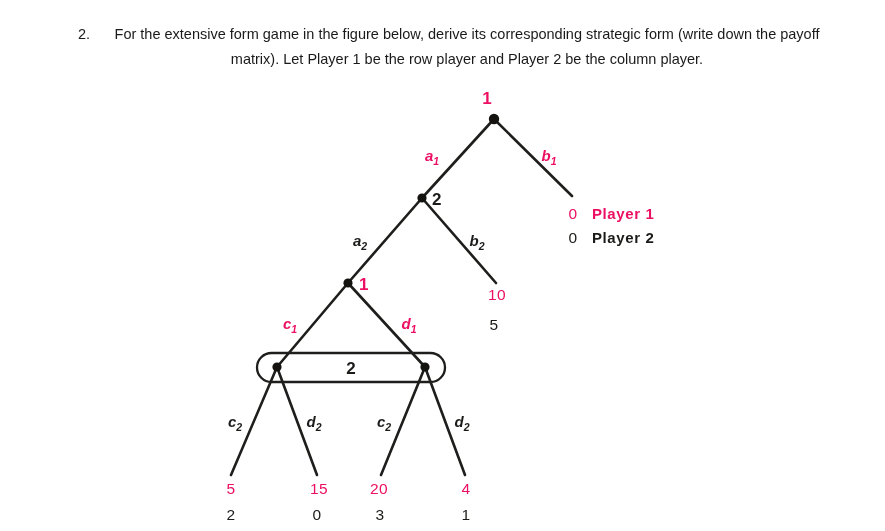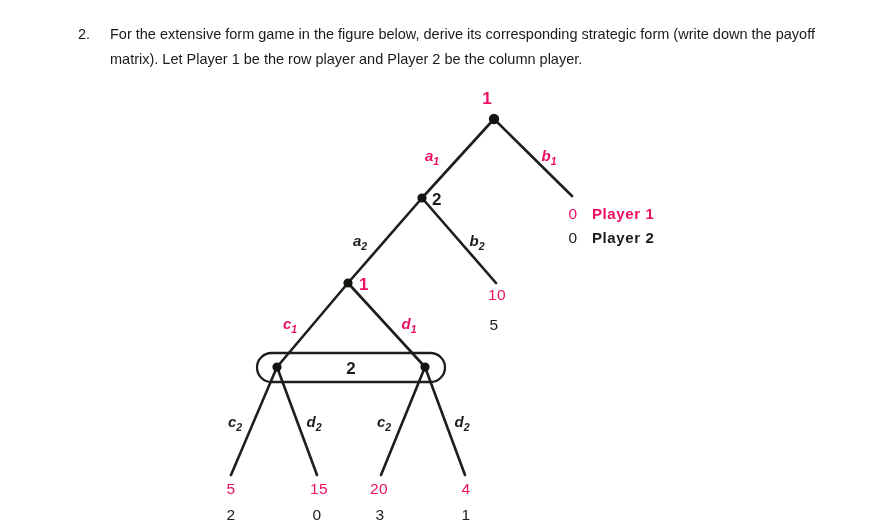--- a/index.html
+++ b/index.html
@@ -32,21 +32,21 @@
     flex: 0 0 32px;
     font-size: 14.5px;
     color: #1a1a1a;
     line-height: 25px;
   }
   .q-text {
     flex: 1 1 auto;
     font-size: 14.5px;
     color: #1a1a1a;
     line-height: 25px;
-    text-align: left;
+    text-align: center;
   }
 
   
   #figure {
     position: absolute;
     left: 0;
     top: 78px;
     width: 885px;
     height: 453px;
   }

